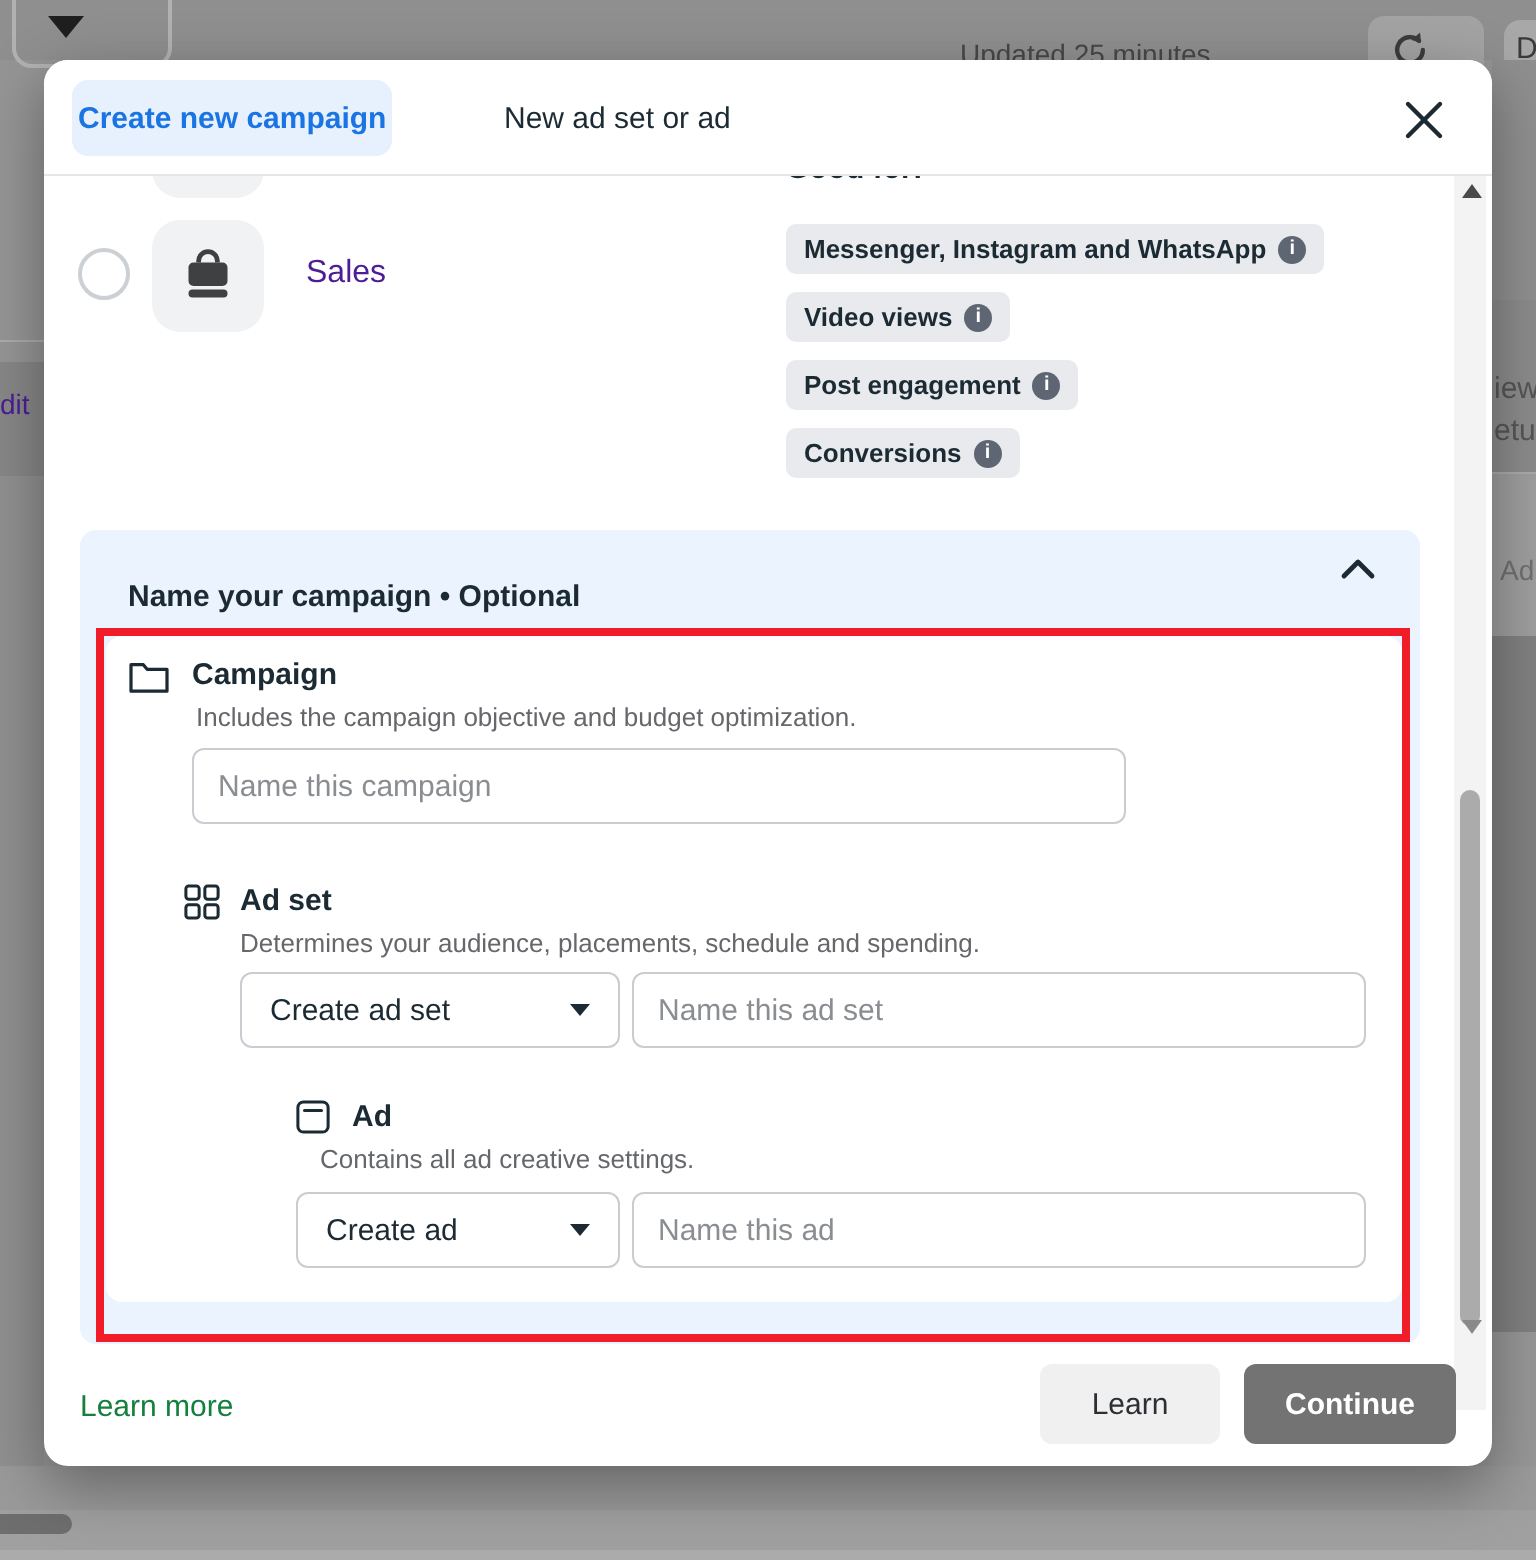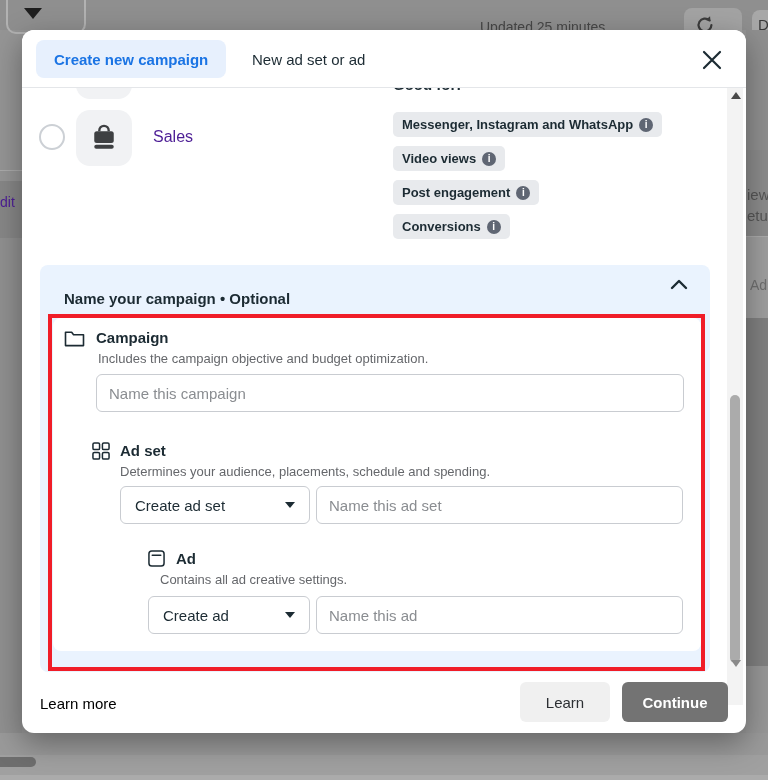--- a/index.html
+++ b/index.html
@@ -25,21 +25,21 @@
   .bg-updated { left:480px; top:19px; color:#474747; font-size:14px; white-space:nowrap; }
   .bg-tab-outline { left:6px; top:-14px; width:80px; height:48px; border:2px solid #b2b2b2; border-radius:10px; }
   .bg-caret { left:24px; top:8px; width:0; height:0; border-left:9px solid transparent; border-right:9px solid transparent; border-top:11px solid #1f1f1f; }
   .bg-refresh-btn { left:684px; top:8px; width:58px; height:34px; background:#a3a3a3; border-radius:8px; }
   .bg-d-btn { left:752px; top:10px; width:16px; height:34px; background:#a8a8a8; border-radius:8px 0 0 8px; }
   .bg-d-label { left:758px; top:16px; color:#3a3a3a; font-size:15px; }
 
   
   .modal { left:22px; top:30px; width:724px; height:703px; background:#fff; border-radius:12px; box-shadow:0 10px 30px rgba(0,0,0,.35); }
   .modal-header { left:0; top:0; width:724px; height:58px; background:#fff; border-bottom:1px solid #e4e6e9; border-radius:12px 12px 0 0; z-index:5; }
-  .tab-pill { left:14px; top:10px; height:38px; padding:0 18px; display:flex; align-items:center; background:#e7f0fd; border-radius:8px; color:#1b74e4; font-size:15px; font-weight:bold; }
+  .tab-pill { left:14px; top:10px; height:38px; padding:0 3px; display:flex; align-items:center; background:#e7f0fd; border-radius:8px; color:#1b74e4; font-size:15px; font-weight:bold; }
   .tab-plain { left:230px; top:0; height:58px; display:flex; align-items:center; color:#1c2b33; font-size:15px; }
   .close-x { left:678px; top:18px; width:24px; height:24px; cursor:pointer; }
 
   
   .partial-tile { left:54px; top:55px; width:56px; height:14px; background:#f1f2f4; border-radius:0 0 14px 14px; z-index:1; }
   .radio { left:17px; top:94px; width:26px; height:26px; border:2px solid #ccd0d5; border-radius:50%; background:#fff; }
   .obj-tile { left:54px; top:80px; width:56px; height:56px; background:#f1f2f4; border-radius:14px; display:flex; align-items:center; justify-content:center; }
   .obj-label { left:131px; top:98px; font-size:16px; color:#4c1d95; }
   .goodfor { left:371px; top:46px; font-size:15px; font-weight:bold; color:#1c2b33; z-index:1; }
   .tag { left:371px; height:25px; display:inline-flex; align-items:center; gap:6px; padding:0 9px; background:#e8eaed; border-radius:5px; font-size:13px; font-weight:bold; color:#1c2b33; white-space:nowrap; }
@@ -59,21 +59,21 @@
   .red-box { left:8px; top:49px; width:657px; height:357px; border:4px solid #f01d28; z-index:4; pointer-events:none; }
 
   .h-title { font-size:15px; font-weight:bold; color:#1c2b33; }
   .h-desc { font-size:13px; color:#65676b; }
   .txt-input { position:absolute; height:38px; border:1px solid #c9ccd1; border-radius:6px; font-family:"Liberation Sans",sans-serif; font-size:15px; color:#1c2b33; padding:0 12px; outline:none; background:#fff; }
   .txt-input::placeholder { color:#8a8d91; }
   .dropdown { position:absolute; height:38px; border:1px solid #c9ccd1; border-radius:6px; background:#fff; display:flex; align-items:center; justify-content:space-between; padding:0 14px; font-size:15px; color:#1c2b33; cursor:pointer; }
   .dd-caret { width:0; height:0; border-left:5px solid transparent; border-right:5px solid transparent; border-top:6px solid #1c2b33; }
 
   
-  .learn-more { left:18px; top:665px; font-size:15px; color:#000000; cursor:pointer; }
+  .learn-more { left:18px; top:665px; font-size:15px; color:#15803d; cursor:pointer; }
   .btn { position:absolute; height:40px; border-radius:6px; display:flex; align-items:center; justify-content:center; font-size:15px; cursor:pointer; }
   .btn-cancel { left:498px; top:652px; width:90px; background:#f0f0f0; color:#2c2f33; }
   .btn-continue { left:600px; top:652px; width:106px; background:#737373; color:#fff; font-weight:bold; }
 </style>
 </head>
 <body>
 
 <div class="abs bg-topbar"></div>
 <div class="abs bg-tab-outline"></div>
 <div class="abs bg-caret"></div>
@@ -160,21 +160,21 @@
       <path d="M2 9 L9 2 L16 9" fill="none" stroke="#1c2b33" stroke-width="2.4" stroke-linecap="round" stroke-linejoin="round"></path>
     </svg>
 
     <div class="abs white-card">
 
       <svg class="abs" style="left:11px;top:11px;" width="21" height="18" viewBox="0 0 22 19">
         <path d="M1.5 3.5 h6.5 l2 2.5 h10.5 v11.5 h-19 z" fill="none" stroke="#1c2b33" stroke-width="1.7" stroke-linejoin="round"></path>
       </svg>
       <div class="abs h-title" style="left:43px;top:11px;">Campaign</div>
       <div class="abs h-desc" style="left:35px;top:33px;margin-left:10px;">Includes the campaign objective and budget optimization.</div>
-      <input class="txt-input" style="left: 43px; top: 56px; width: 588px;" placeholder="Name this campaign">
+      <input class="txt-input" style="left: 43px; top: 56px; width: 467px;" placeholder="Name this campaign">
 
       <svg class="abs" style="left:39px;top:124px;" width="18" height="18" viewBox="0 0 19 19">
         <rect x="1" y="1" width="7" height="7" rx="1.5" fill="none" stroke="#1c2b33" stroke-width="1.6"></rect>
         <rect x="11" y="1" width="7" height="7" rx="1.5" fill="none" stroke="#1c2b33" stroke-width="1.6"></rect>
         <rect x="1" y="11" width="7" height="7" rx="1.5" fill="none" stroke="#1c2b33" stroke-width="1.6"></rect>
         <rect x="11" y="11" width="7" height="7" rx="1.5" fill="none" stroke="#1c2b33" stroke-width="1.6"></rect>
       </svg>
       <div class="abs h-title" style="left:67px;top:124px;">Ad set</div>
       <div class="abs h-desc" style="left:67px;top:146px;">Determines your audience, placements, schedule and spending.</div>
       <div class="dropdown" style="left:67px;top:168px;width:190px;">

